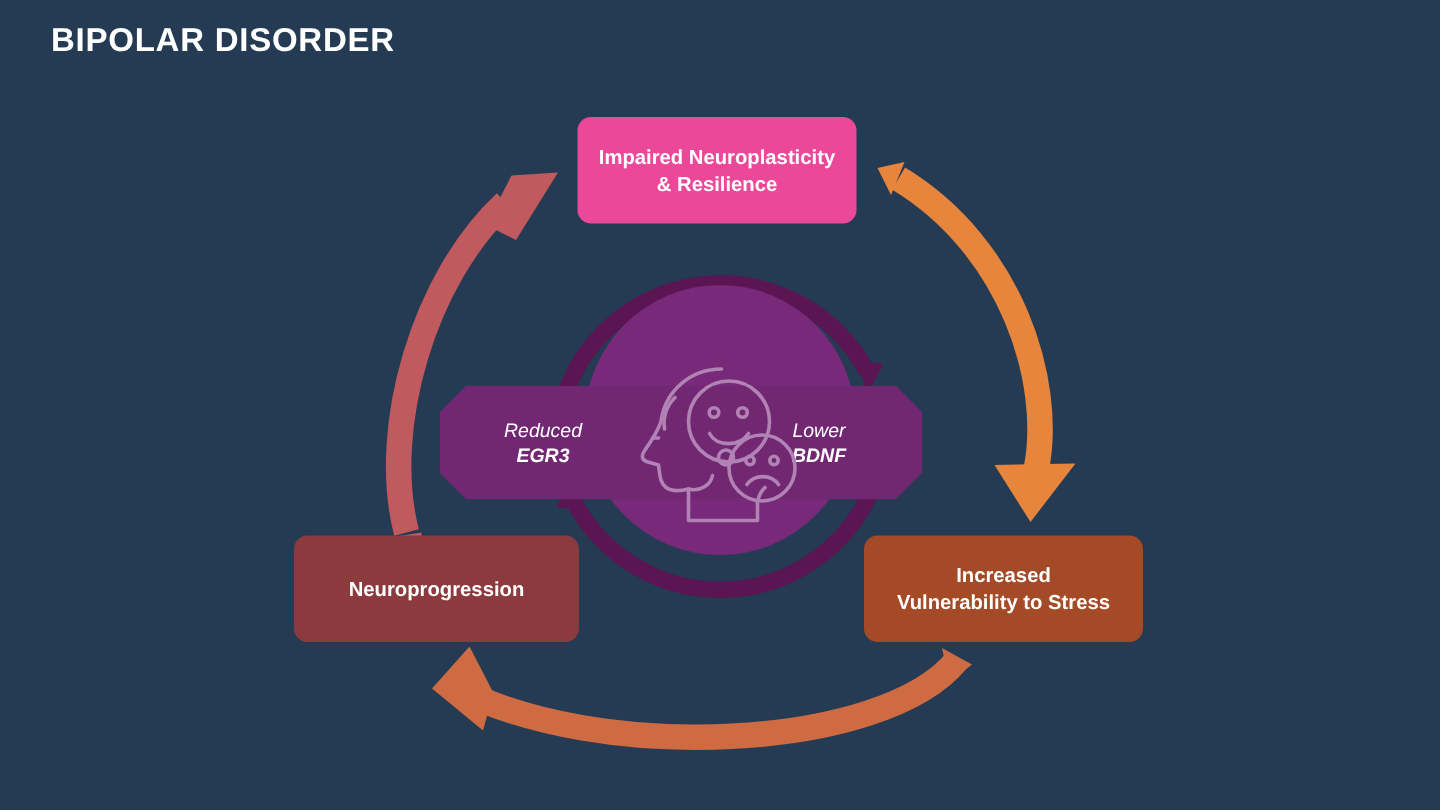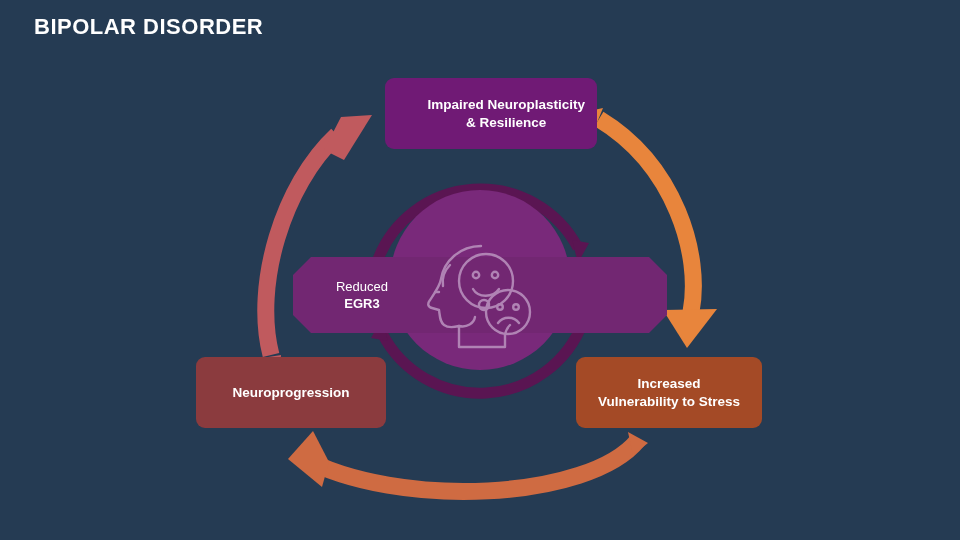--- a/index.html
+++ b/index.html
@@ -46,29 +46,30 @@
     height: 180px;
     border-radius: 50%;
     background: #79297a;
   }
 
   
   #gene-bar {
     position: absolute;
     left: 293px;
     top: 257px;
-    width: 374px;
+    width: 322px;
     height: 76px;
     background: #722772;
     clip-path: polygon(
       18px 0, calc(100% - 18px) 0,
       100% 18px, 100% calc(100% - 18px),
       calc(100% - 18px) 100%, 18px 100%,
       0 calc(100% - 18px), 0 18px
     );
+    font-style: italic;
   }
   .gene-label {
     position: absolute;
     top: 50%;
     transform: translateY(-50%);
     text-align: center;
     color: #ffffff;
     font-size: 13px;
     line-height: 17px;
     white-space: nowrap;
@@ -96,23 +97,22 @@
     text-align: center;
     color: #ffffff;
     font-size: 13.5px;
     font-weight: bold;
     line-height: 18px;
     padding: 0 12px;
     box-sizing: border-box;
   }
   #box-top {
     left: 385px; top: 78px;
-    width: 212px; height: 71px;
-    background: #701a75;
-    justify-content: flex-end;
+    width: 186px; height: 71px;
+    background: #ec4899;
   }
   #box-right {
     left: 576px; top: 357px;
     width: 186px; height: 71px;
     background: #a44a26;
   }
   #box-left {
     left: 196px; top: 357px;
     width: 190px; height: 71px;
     background: #8b3b3e;
@@ -156,20 +156,24 @@
     </g>
   </svg>
 
   <div id="center-circle"></div>
 
   <div id="gene-bar">
     <div class="gene-label" id="gene-left">
       <div class="l1">Reduced</div>
       <div class="l2">EGR3</div>
     </div>
+    <div class="gene-label" id="gene-right">
+      <div class="l1">Lower</div>
+      <div class="l2">BDNF</div>
+    </div>
   </div>
 
   <svg id="head-icon" viewBox="0 0 120 118" xmlns="http://www.w3.org/2000/svg" fill="none" stroke="#b083b4" stroke-width="2.4" stroke-linecap="round" stroke-linejoin="round">
 
     <path d="M61,9 C40,9 24,24 21,42 C20,49 14,57 10,63 C7,67 8,70 12,71 L19,73
              C20,80 20,85 24,88 C28,91 35,90 39,89 L39,104 L39,110 L85,110 L85,98"></path>
 
     <path d="M30,28 C24,34 22,42 23,49"></path>
 
     <path d="M15,55 L19,55"></path>

